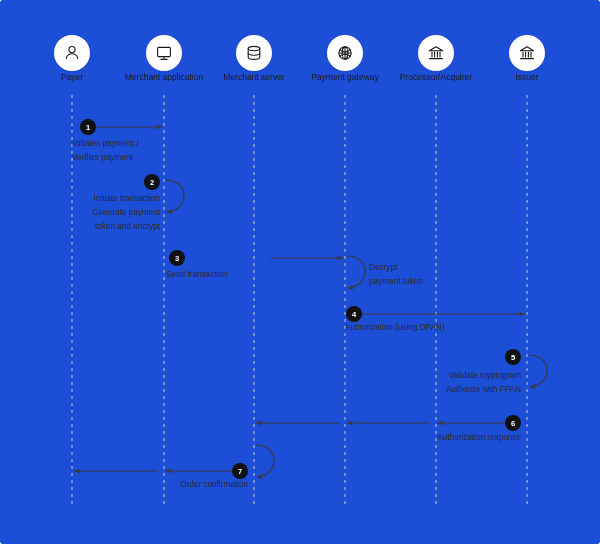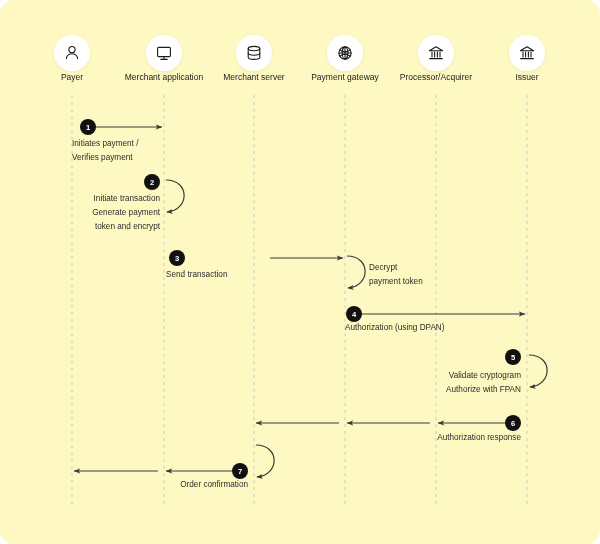--- a/index.html
+++ b/index.html
@@ -4,22 +4,22 @@
 <style>
   html, body {
     margin: 0;
     padding: 0;
     background: #ffffff;
   }
   #page {
     position: relative;
     width: 600px;
     height: 544px;
-    background: #fef9c3;
-    border-radius: 14px;
+    background: #1d4ed8;
+    border-radius: 3px;
     overflow: hidden;
     font-family: "Liberation Sans", sans-serif;
     -webkit-font-smoothing: antialiased;
   }
   #diagram-svg {
     position: absolute;
     left: 0;
     top: 0;
     width: 600px;
     height: 544px;

